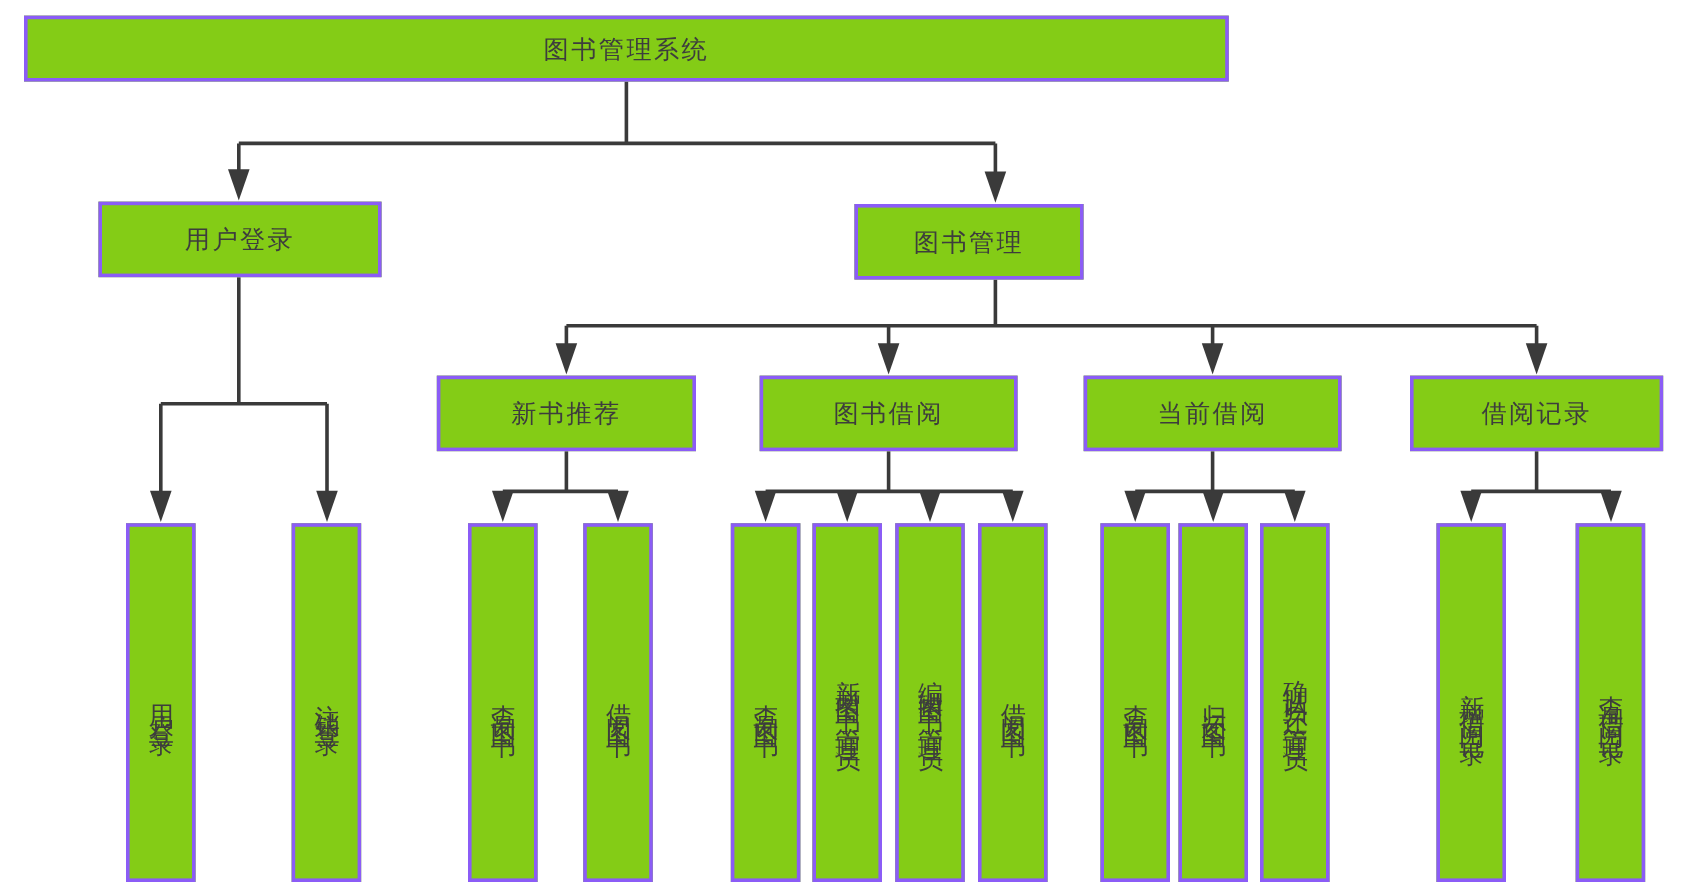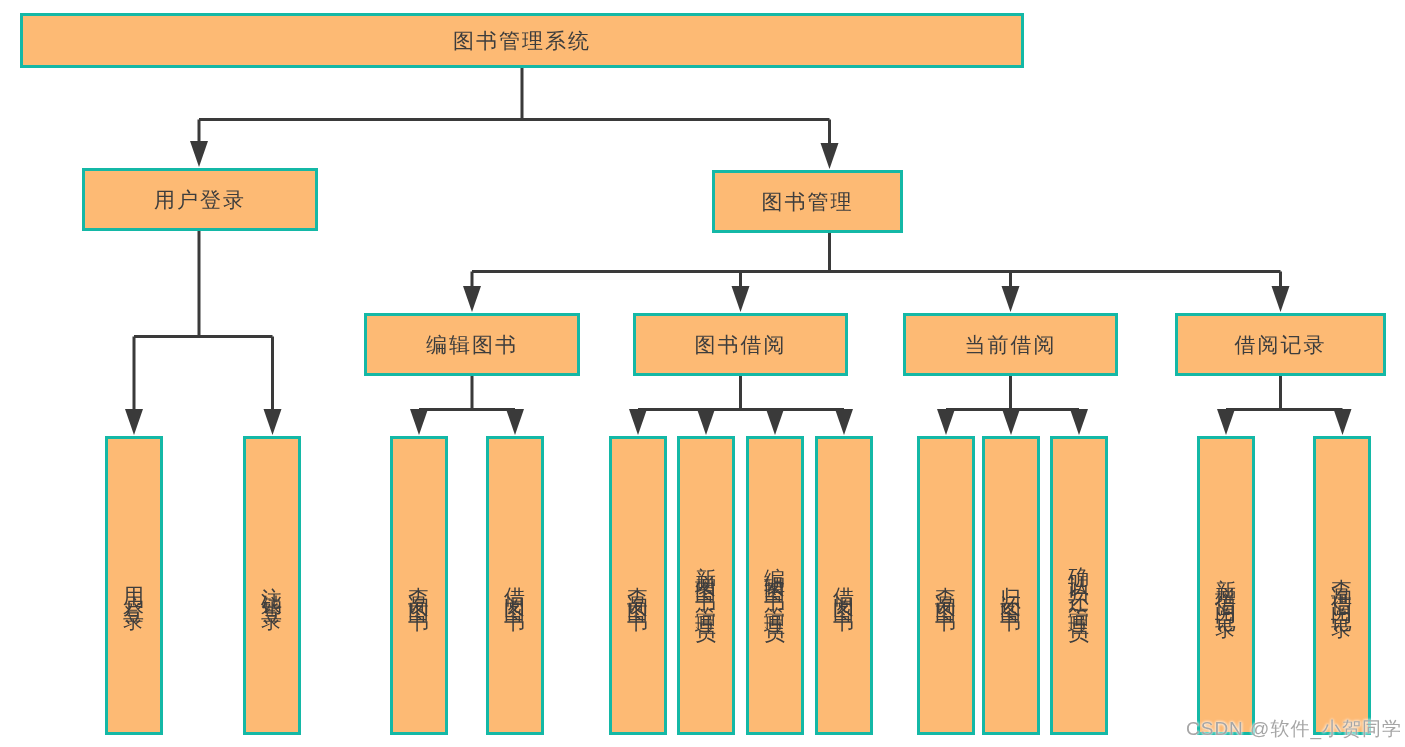--- a/index.html
+++ b/index.html
@@ -7,22 +7,22 @@
     position: relative;
     width: 1405px;
     height: 747px;
     background: #ffffff;
     font-family: "Liberation Sans", "DejaVu Sans", sans-serif;
     overflow: hidden;
   }
   .node {
     position: absolute;
     box-sizing: border-box;
-    border: 3px solid #14b8a6;
-    background: #fdba74;
+    border: 3px solid #8b5cf6;
+    background: #84cc16;
     display: flex;
     align-items: center;
     justify-content: center;
     color: #3d3d3d;
     font-size: 21px;
     letter-spacing: 2px;
     white-space: nowrap;
     z-index: 2;
   }
   .node.hbox { height: 63px; }
@@ -103,21 +103,21 @@
   </div>
 
   <div class="node hbox" style="left:82px; top:168px; width:236px;">
     <span>用户登录</span>
   </div>
   <div class="node hbox" style="left:712px; top:170px; width:191px;">
     <span>图书管理</span>
   </div>
 
   <div class="node hbox" style="left:364px; top:313px; width:216px;">
-    <span>编辑图书</span>
+    <span>新书推荐</span>
   </div>
   <div class="node hbox" style="left:633px; top:313px; width:215px;">
     <span>图书借阅</span>
   </div>
   <div class="node hbox" style="left:903px; top:313px; width:215px;">
     <span>当前借阅</span>
   </div>
   <div class="node hbox" style="left:1175px; top:313px; width:211px;">
     <span>借阅记录</span>
   </div>
@@ -159,15 +159,14 @@
     <span>确认归还（管理员）</span>
   </div>
 
   <div class="node leaf" style="left:1197px;">
     <span>新增借阅记录</span>
   </div>
   <div class="node leaf" style="left:1313px;">
     <span>查询借阅记录</span>
   </div>
 
-  <div id="watermark">CSDN @软件_小贺同学</div>
 
 </div>
 
 </body></html>

